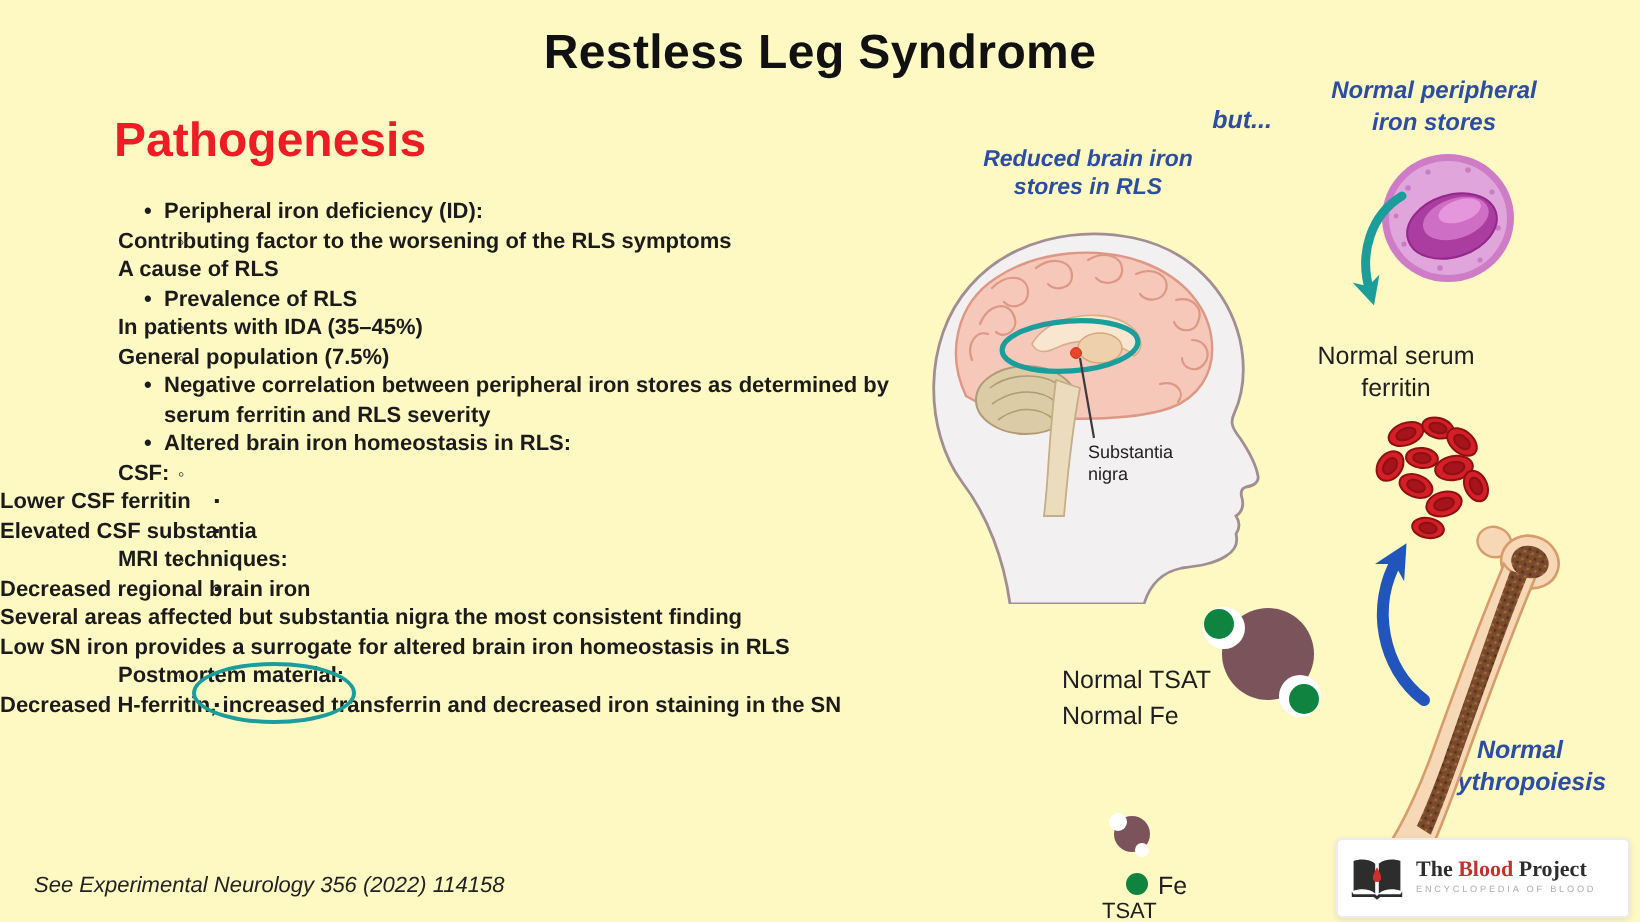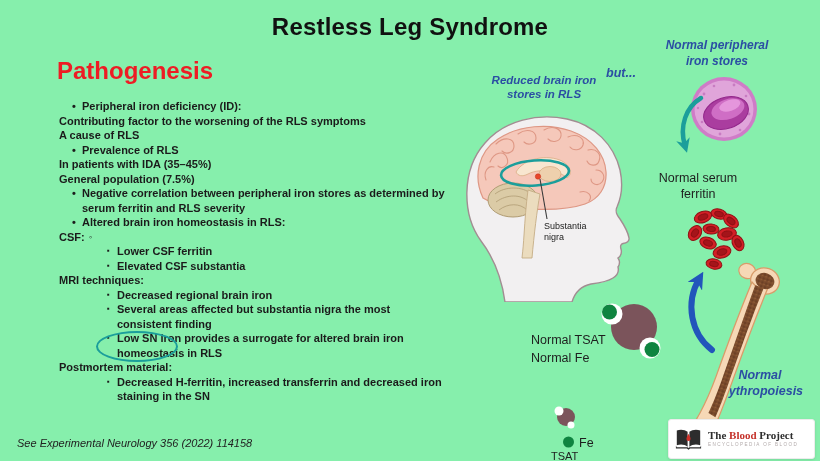--- a/index.html
+++ b/index.html
@@ -1,26 +1,26 @@
 <!DOCTYPE html>
 <html><head>
 <meta charset="utf-8">
 <style>
   html,body{margin:0;padding:0;background:#ffffff;}
-  #slide{position:relative;width:820px;height:461px;background:#86efac;overflow:hidden;
+  #slide{position:relative;width:820px;height:461px;background:#fef9c3;overflow:hidden;
          font-family:"Liberation Sans",sans-serif;color:#1b1b1b;}
   .abs{position:absolute;}
   .title{top:13px;left:0;right:0;text-align:center;font-size:24px;font-weight:700;color:#111;letter-spacing:.2px;}
   .heading{left:57px;top:57px;font-size:24px;font-weight:700;color:#ee1c24;}
   .blist{left:0;top:99px;width:446px;font-size:11px;font-weight:700;line-height:14.5px;color:#1b1b1b;}
   .b1{position:relative;padding-left:82px;}
   .b1::before{content:"\2022";position:absolute;left:72px;}
   .b2{position:relative;padding-left:59px;}
   .b2::before{content:"\25E6";position:absolute;left:89px;font-size:9px;}
-  .b3{position:relative;padding-left:117px;}
+  .b3{position:relative;}
   .b3::before{content:"\25AA";position:absolute;left:107px;font-size:8px;}
   .footer{left:17px;top:437px;font-size:11px;font-style:italic;color:#222;}
   .ann{position:absolute;color:#2b4ea3;font-weight:700;font-style:italic;text-align:center;}
   .blk{position:absolute;color:#1e1e1e;}
   .circle-ann{position:absolute;left:96px;top:331px;width:78px;height:27px;
               border:2.5px solid #1b9e9b;border-radius:50%;}
   .logo-card{position:absolute;left:668px;top:419px;width:147px;height:40px;background:#fff;
              border:1px solid #ececec;border-radius:3px;box-shadow:0 1px 3px rgba(0,0,0,.10);
              display:flex;align-items:center;gap:6px;padding:0 6px;box-sizing:border-box;}
   .logo-text{display:flex;flex-direction:column;line-height:1;}
@@ -56,21 +56,21 @@
     <div class="b3">Low SN iron provides a surrogate for altered brain iron homeostasis in RLS</div>
     <div class="b2">Postmortem material:</div>
     <div class="b3">Decreased H-ferritin, increased transferrin and decreased iron staining in the SN</div>
   </div>
 
   <div class="circle-ann"></div>
 
   <div class="abs footer">See Experimental Neurology 356 (2022) 114158</div>
 
   <div class="ann" style="left:488px;top:73px;width:112px;font-size:11.5px;line-height:14px;">Reduced brain iron stores in RLS</div>
-  <div class="ann" style="left:596px;top:53px;width:50px;font-size:12.5px;margin-top:13px;">but...</div>
+  <div class="ann" style="left:596px;top:53px;width:50px;font-size:12.5px;">but...</div>
   <div class="ann" style="left:658px;top:38px;width:118px;font-size:12px;line-height:15.5px;">Normal peripheral iron stores</div>
   <div class="ann" style="left:702px;top:367px;width:116px;font-size:12.5px;line-height:16px;">Normal erythropoiesis</div>
 
   <div class="blk" style="left:648px;top:170px;width:100px;font-size:12.5px;line-height:16px;text-align:center;">Normal serum ferritin</div>
   <div class="blk" style="left:531px;top:333px;font-size:12.5px;">Normal TSAT</div>
   <div class="blk" style="left:531px;top:351px;font-size:12.5px;">Normal Fe</div>
   <div class="blk" style="left:551px;top:410px;font-size:11px;margin-top:40px;">TSAT</div>
   <div class="blk" style="left:579px;top:436px;font-size:12.5px;">Fe</div>
 
   <svg class="abs" style="left:450px;top:110px;" width="185" height="192" viewBox="0 0 185 192">

